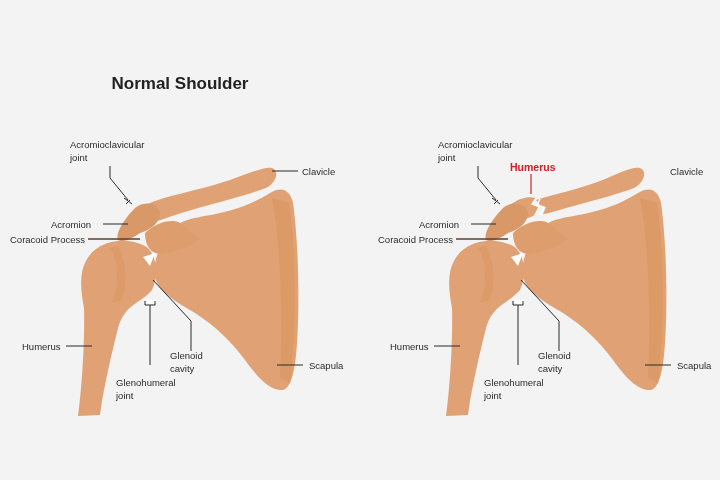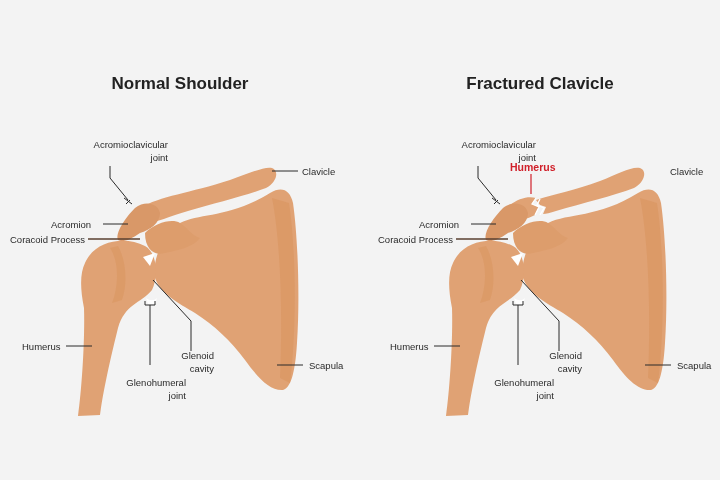--- a/index.html
+++ b/index.html
@@ -2,21 +2,21 @@
 <html><head>
 <meta charset="utf-8">
 <style>
   html, body { margin: 0; padding: 0; }
   body { width: 720px; height: 480px; background: #f3f3f3; position: relative; overflow: hidden; font-family: "Liberation Sans", "DejaVu Sans", sans-serif; }
   .panel { position: absolute; top: 8px; width: 360px; height: 480px; }
   .panel.left { left: 0; }
   .panel.right { left: 360px; }
   .title { position: absolute; top: 66px; left: 0; width: 360px; text-align: center; font-weight: bold; font-size: 17px; color: #222; }
   .lbl { position: absolute; font-size: 9.5px; color: #2a2a2a; line-height: 13px; white-space: nowrap; text-align: center; }
-  .lbl.c { text-align: right; }
+  .lbl.c { text-align: left; }
   .lbl.fr { color: #d0202a; font-weight: bold; font-size: 10.5px; }
   svg.bones { position: absolute; left: 0; top: 0; width: 360px; height: 480px; }
 </style>
 </head>
 <body>
 
 <div class="panel left">
   <div class="title">Normal Shoulder</div>
 
   <svg class="bones" viewBox="0 0 360 480">
@@ -63,21 +63,20 @@
     <div>cavity</div>
   </div>
   <div class="lbl c" style="left:116px;top:368px;width:70px;">
     <div>Glenohumeral</div>
     <div>joint</div>
   </div>
   <div class="lbl" style="left:309px;top:351px;">Scapula</div>
 </div>
 
 <div class="panel right">
-  <div class="title">Fractured Clavicle</div>
 
   <svg class="bones" viewBox="0 0 360 480">
 
     <path d="M188,215 C208,205 238,210 278,185 C290,178 298,182 301,195 C306,230 308,290 305,335 C303,368 298,380 291,382 C278,383 266,370 253,352 C238,332 223,318 203,305 C186,295 168,285 163,270 C160,255 168,230 188,215 Z" fill="#e0a274"></path>
     <path d="M280,190 C288,230 291,300 288,370 L298,375 C305,320 304,240 297,195 Z" fill="#d8955f" opacity="0.6"></path>
 
     <path d="M176,192 C195,186 215,182 240,173 C258,166 272,158 280,160 C288,163 284,175 274,180 C253,188 223,195 196,203 C190,205 186,206 183,206 L186,199 L180,197 Z" fill="#e0a274"></path>
 
     <path d="M146,200 C158,190 168,188 176,190 L172,196 L179,199 L175,207 C168,210 160,214 154,215 Z" fill="#e0a274"></path>
 

